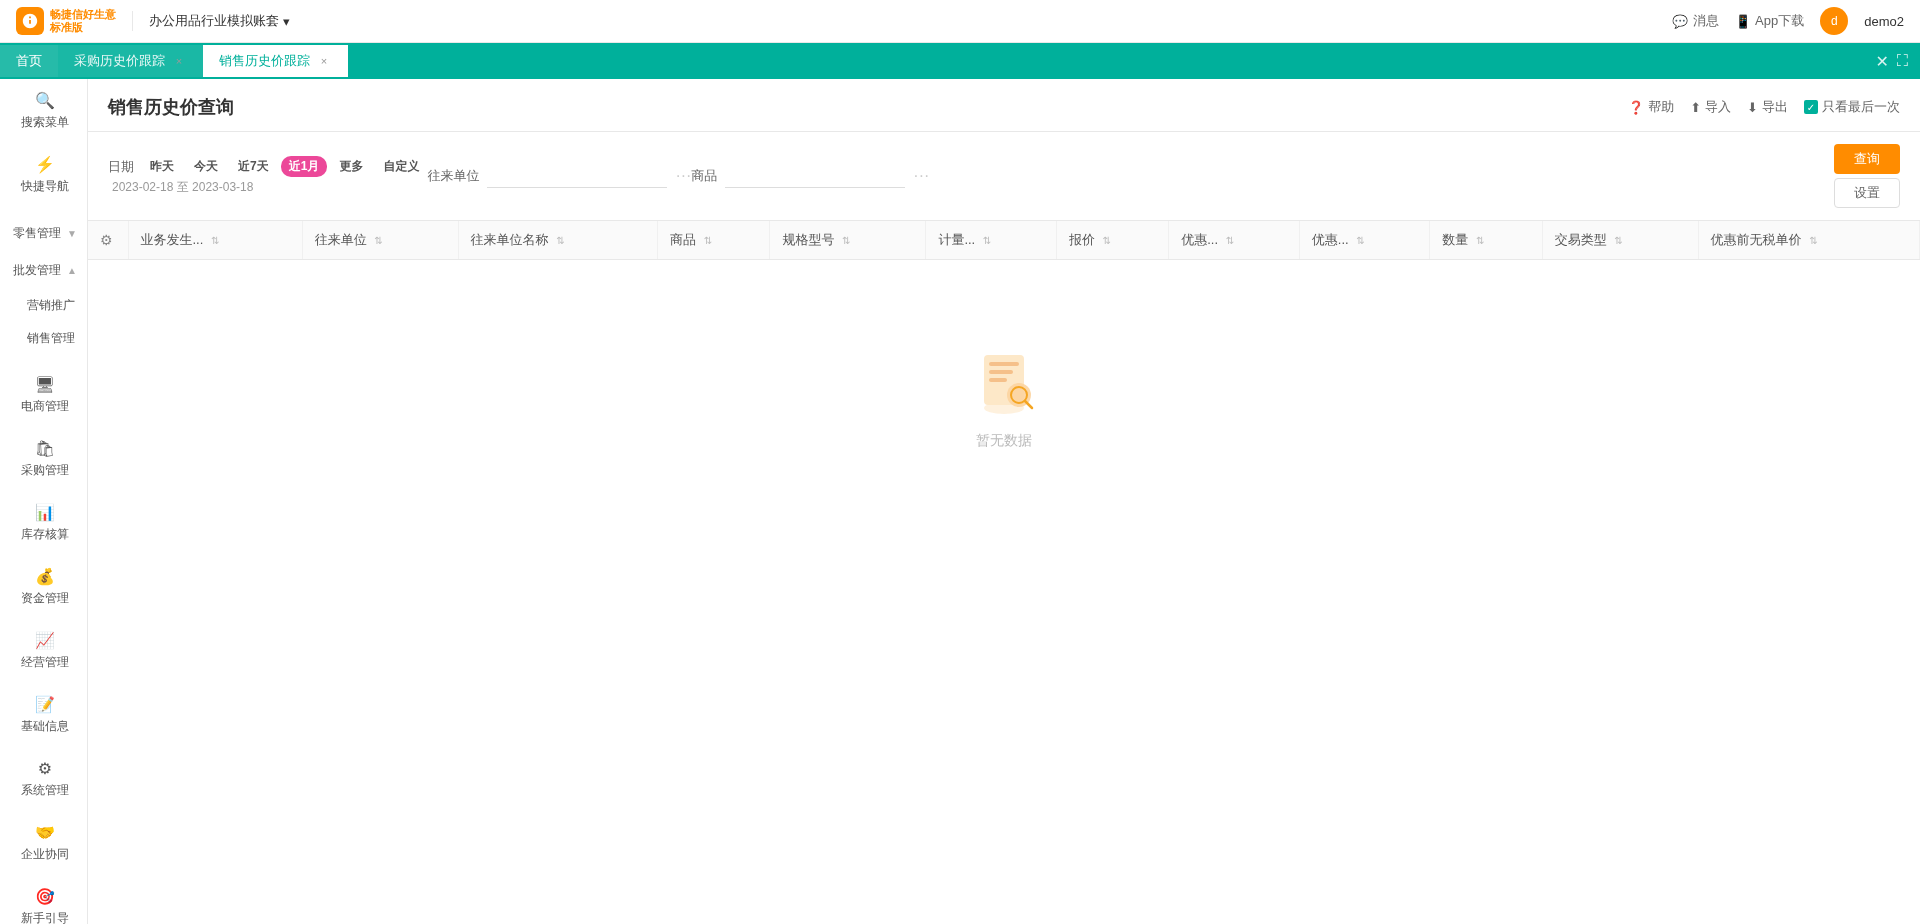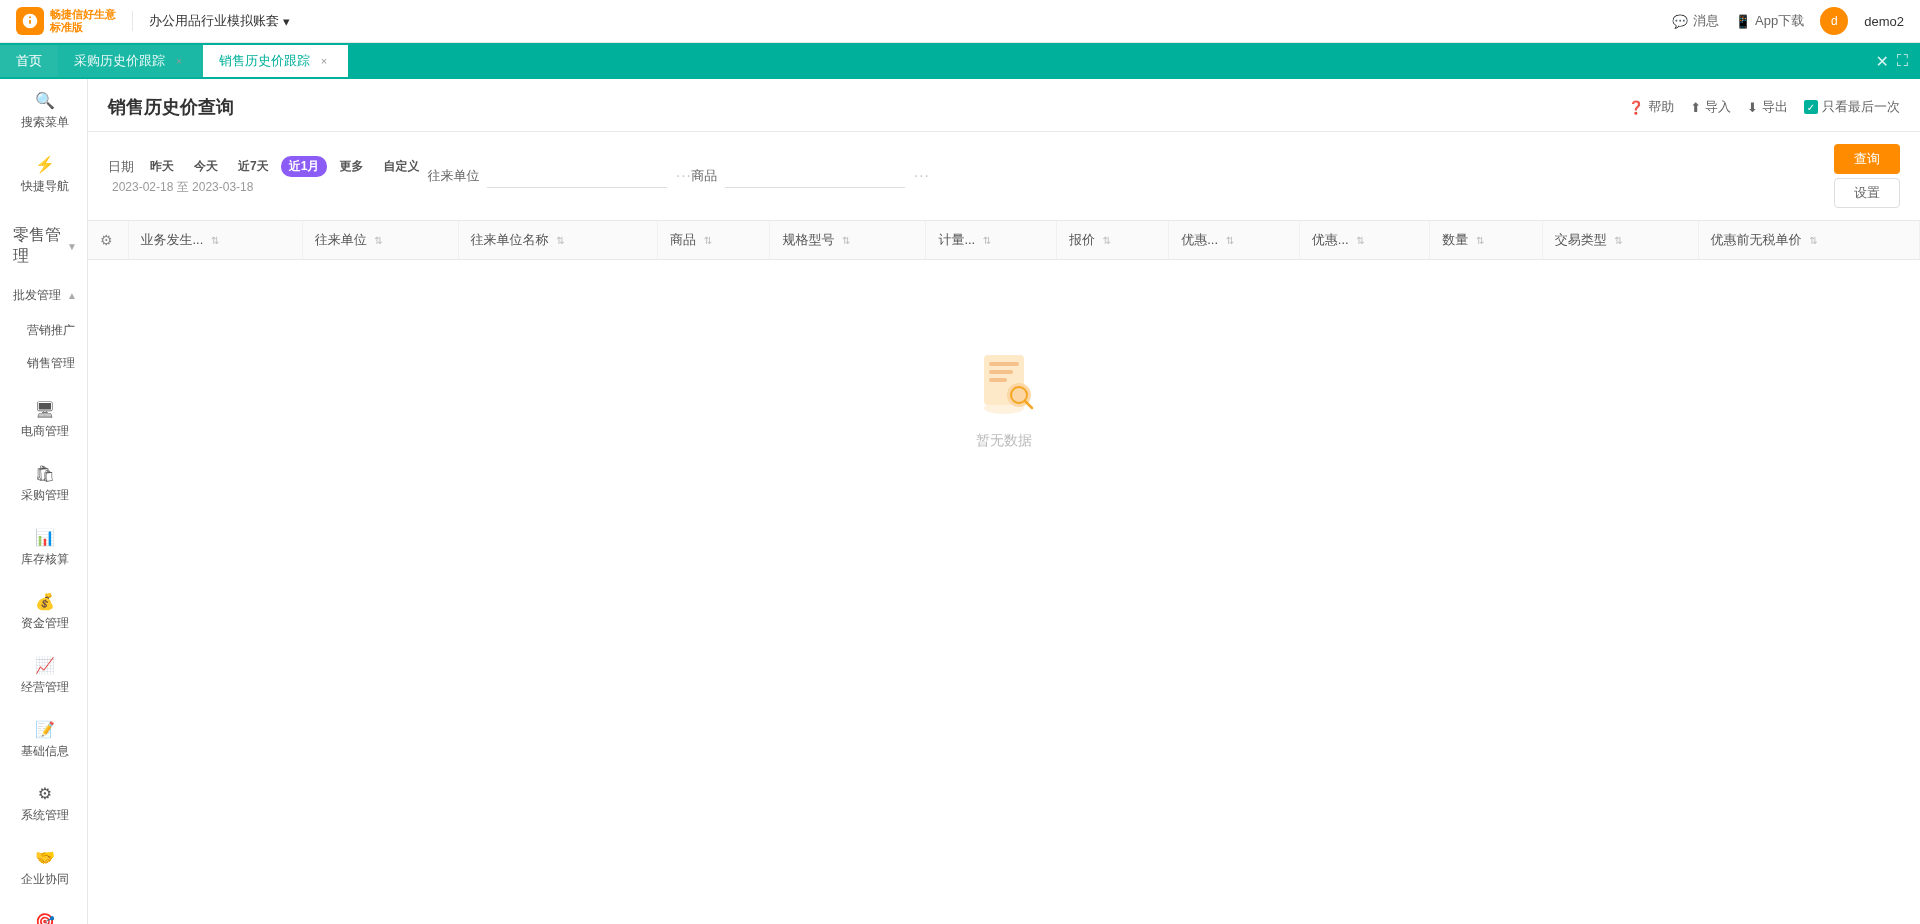--- a/index.html
+++ b/index.html
@@ -177,21 +177,21 @@
     }
     .date-chip {
       padding: 2px 8px;
       border-radius: 4px;
       font-size: 12px;
       cursor: pointer;
       color: #555;
       font-weight: bold;
     }
     .date-chip.active {
-      background: #8b5cf6;
+      background: #ec4899;
       color: #fff;
       border-radius: 10px;
     }
     .date-range-text { font-size: 12px; color: #999; margin-left: 4px; }
     .filter-field {
       display: flex;
       align-items: center;
       gap: 8px;
     }
     .filter-input {
@@ -336,21 +336,21 @@
     <div class="sidebar-item">
       <span class="icon">🔍</span>
       <span>搜索菜单</span>
     </div>
     <div class="sidebar-item">
       <span class="icon">⚡</span>
       <span>快捷导航</span>
     </div>
     <div class="sidebar-divider"></div>
     <div class="sidebar-item" style="flex-direction:row; justify-content:space-between; padding:10px 10px;">
-      <span style="font-size:16px;">零售管理</span>
+      <span style="font-size:12px;">零售管理</span>
       <span style="font-size:10px; color:#aaa;">▼</span>
     </div>
     <div class="sidebar-item" style="flex-direction:row; justify-content:space-between; padding:10px 10px;">
       <span style="font-size:12px;">批发管理</span>
       <span style="font-size:10px; color:#aaa;">▲</span>
     </div>
     <div class="sidebar-item" style="padding:8px 4px 8px 16px;">
       <span style="font-size:12px;">营销推广</span>
     </div>
     <div class="sidebar-item" style="padding:8px 4px 8px 16px;">

